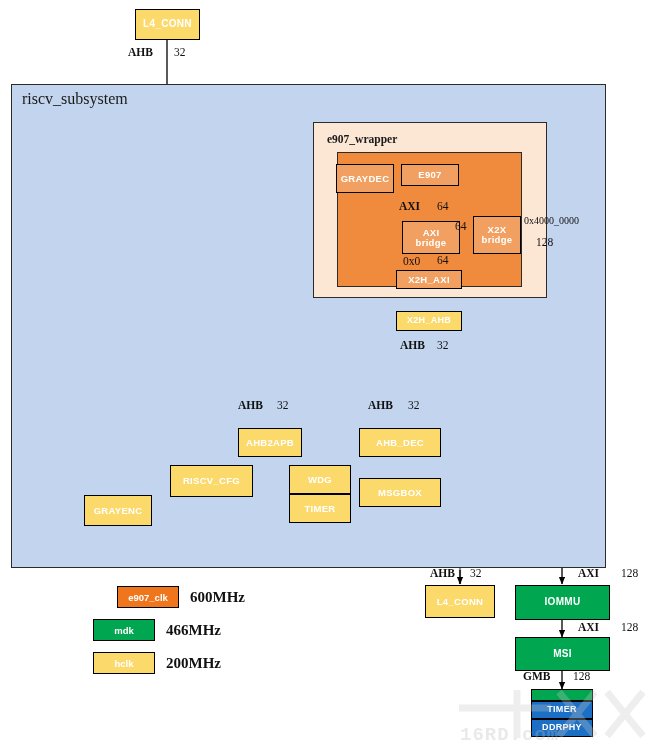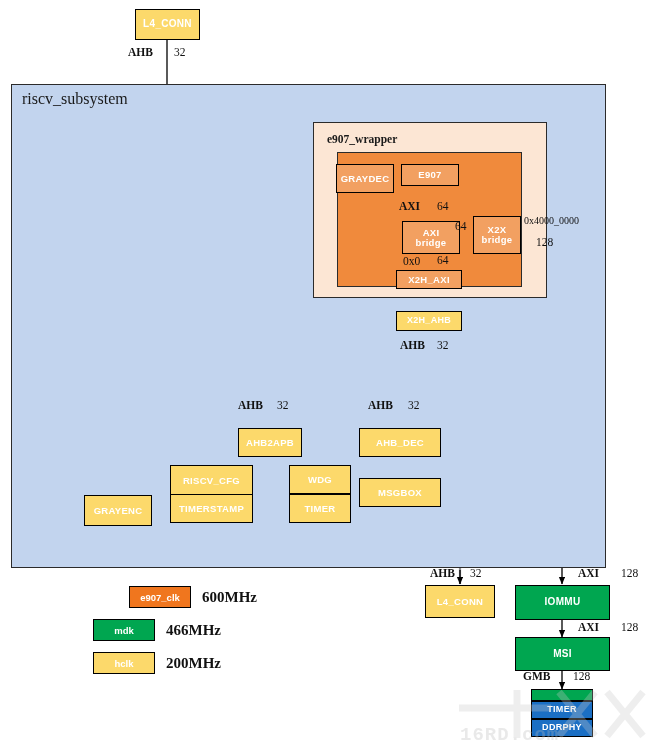--- a/index.html
+++ b/index.html
@@ -167,21 +167,20 @@
 
 
   <div class="blk yellow" style="left:238px;top:428px;width:64px;height:29px;font-size:9.5px;">AHB2APB</div>
 
   <div class="blk yellow" style="left:359px;top:428px;width:82px;height:29px;font-size:9.5px;">AHB_DEC</div>
 
   <div class="blk yellow" style="left:359px;top:478px;width:82px;height:29px;font-size:9.5px;">MSGBOX</div>
 
   <div class="blk yellow" style="left:170px;top:465px;width:83px;height:32px;font-size:9.5px;">RISCV_CFG</div>
 
-  <div class="blk yellow" style="left:170px;top:494px;width:83px;height:29px;font-size:9.5px;">TIMERSTAMP</div>
 
   <div class="blk yellow" style="left:289px;top:465px;width:62px;height:29px;font-size:9.5px;">WDG</div>
 
   <div class="blk yellow" style="left:289px;top:494px;width:62px;height:29px;font-size:9.5px;">TIMER</div>
 
   <div class="blk yellow" style="left:84px;top:495px;width:68px;height:31px;font-size:9.5px;">GRAYENC</div>
 
   <div class="blk yellow" style="left:425px;top:585px;width:70px;height:33px;font-size:9.5px;">L4_CONN</div>
 
   <div class="blk green" style="left:515px;top:585px;width:95px;height:35px;font-size:10px;">IOMMU</div>
@@ -221,21 +220,21 @@
   <div class="elab" style="left:578px;top:567px;font-family:'Liberation Serif',serif;">AXI</div>
   <div class="elab num" style="left:621px;top:567px;">128</div>
 
   <div class="elab" style="left:578px;top:621px;font-family:'Liberation Serif',serif;">AXI</div>
   <div class="elab num" style="left:621px;top:621px;">128</div>
 
   <div class="elab" style="left:523px;top:670px;">GMB</div>
   <div class="elab num" style="left:573px;top:670px;">128</div>
 
   <div id="legend">
-    <div class="lg-row" style="left:12px;top:0;padding-left:24px;">
+    <div class="lg-row" style="left:0;top:0;padding-left:24px;">
       <div class="lg-sw" style="background:#F0761E;">e907_clk</div>
       <div class="lg-tx">600MHz</div>
     </div>
     <div class="lg-row" style="left:0;top:33px;">
       <div class="lg-sw" style="background:#00A650;">mdk</div>
       <div class="lg-tx">466MHz</div>
     </div>
     <div class="lg-row" style="left:0;top:66px;">
       <div class="lg-sw" style="background:#FCD96B;">hclk</div>
       <div class="lg-tx">200MHz</div>

